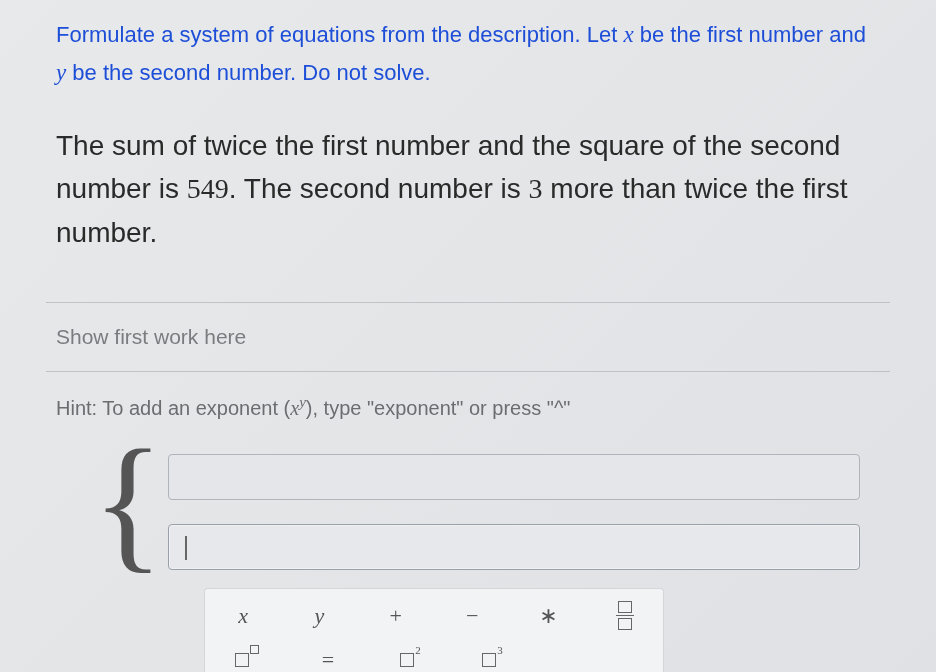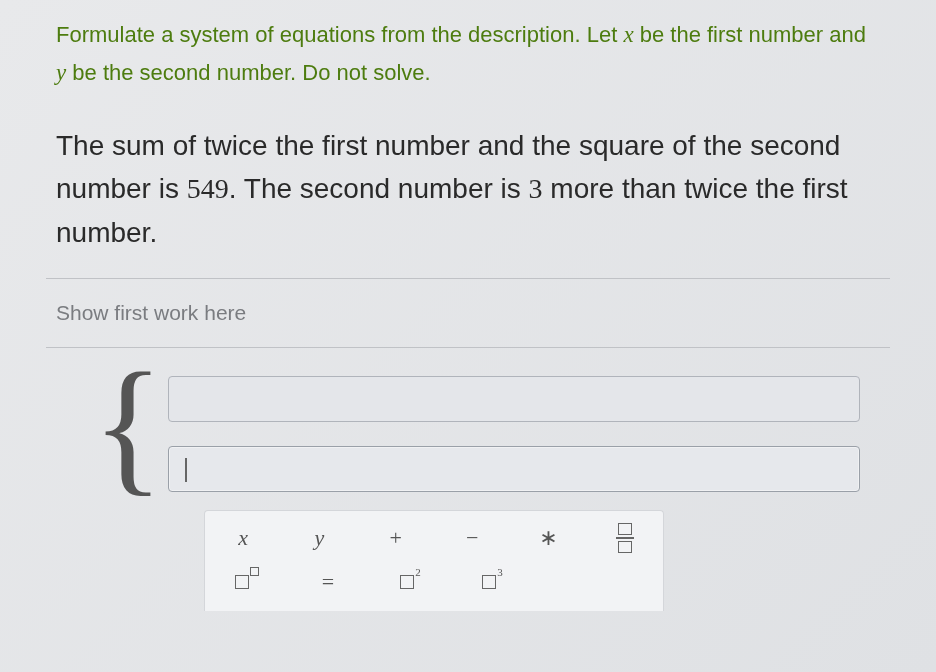--- a/index.html
+++ b/index.html
@@ -10,34 +10,34 @@
       background: linear-gradient(135deg, #e8e9eb 0%, #dfe1e4 100%);
       overflow: hidden;
       position: relative;
     }
     .container {
       padding: 16px 56px;
     }
     .instructions {
       font-size: 22px;
       line-height: 1.65;
-      color: #4d7c0f;
+      color: #1d4ed8;
       margin-bottom: 32px;
     }
     .instructions .var {
       font-family: 'Times New Roman', serif;
       font-style: italic;
       font-size: 23px;
     }
     .problem {
       font-size: 28px;
       line-height: 1.55;
       color: #2a2a2a;
       font-weight: 400;
-      margin-bottom: 24px;
+      margin-bottom: 48px;
     }
     .problem .num {
       font-family: 'Times New Roman', serif;
     }
     .divider {
       border: none;
       border-top: 1px solid #c0c2c6;
       margin: 0 -10px 22px -10px;
     }
     .work-label {
@@ -185,20 +185,23 @@
   <p class="problem">
     <span>The sum of twice the first number and the square of the second number is </span><span class="num">549</span><span>. The second number is </span><span class="num">3</span><span> more than twice the first number.</span>
   </p>
 
   <hr class="divider">
 
   <p class="work-label">Show first work here</p>
 
   <hr class="divider">
 
+  <p class="hint-text">
+    <span>Hint: To add an exponent (</span><span class="expo"><span>x</span><sup>y</sup></span><span>), type "exponent" or press "^"</span>
+  </p>
 
   <div class="equation-area">
     <div class="brace">{</div>
     <div class="inputs-col">
       <input type="text" class="eq-input" value="" style="">
       <div class="eq-input active cursor-line"></div>
     </div>
   </div>
 
   <div class="toolbar">

